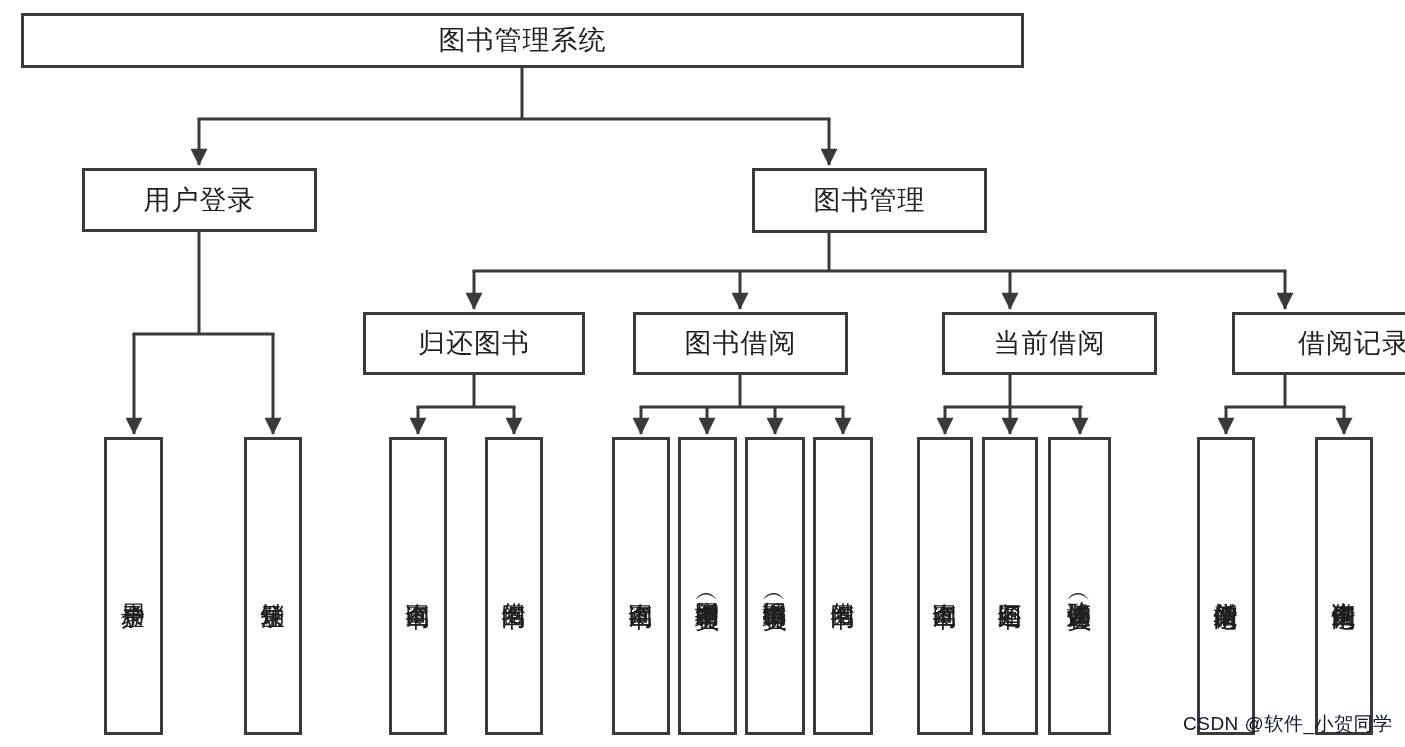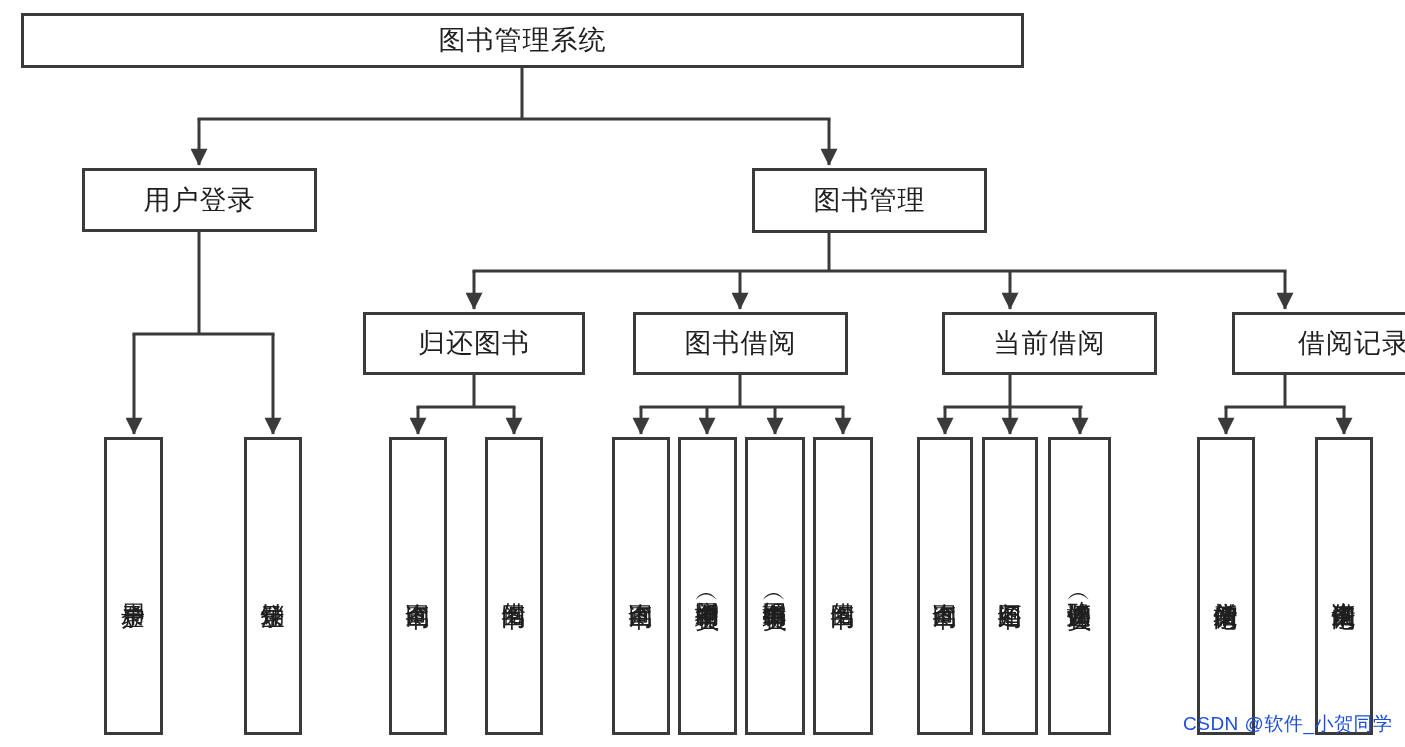--- a/index.html
+++ b/index.html
@@ -42,21 +42,21 @@
     line-height: 1.3;
     letter-spacing: 1px;
     top: 437px;
     height: 298px;
   }
   .watermark {
     position: absolute;
     left: 1183px;
     top: 711px;
     font-size: 19px;
-    color: #1d4ed8;
+    color: #0f172a;
     letter-spacing: 0.5px;
     white-space: nowrap;
     z-index: 5;
   }
 </style>
 </head>
 <body>
 
 <div id="stage">
 

